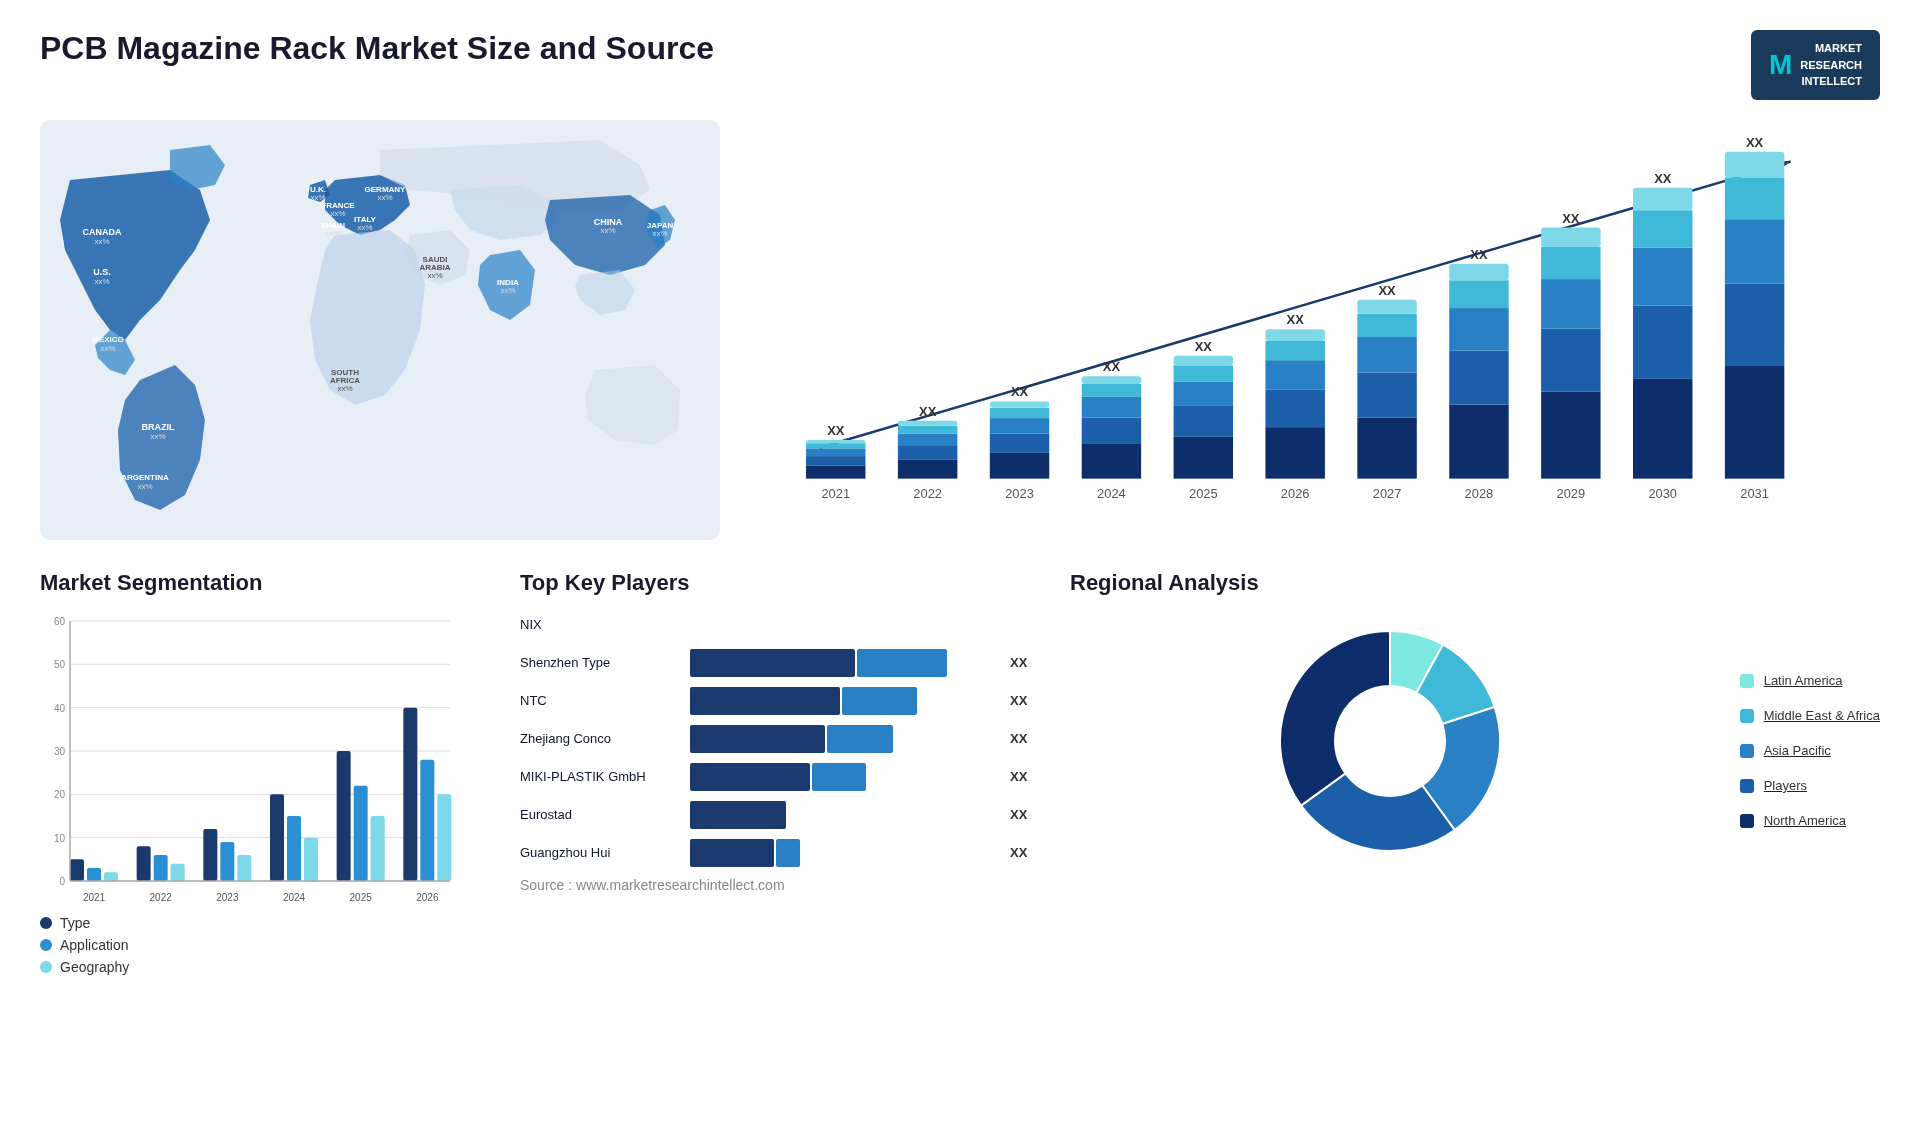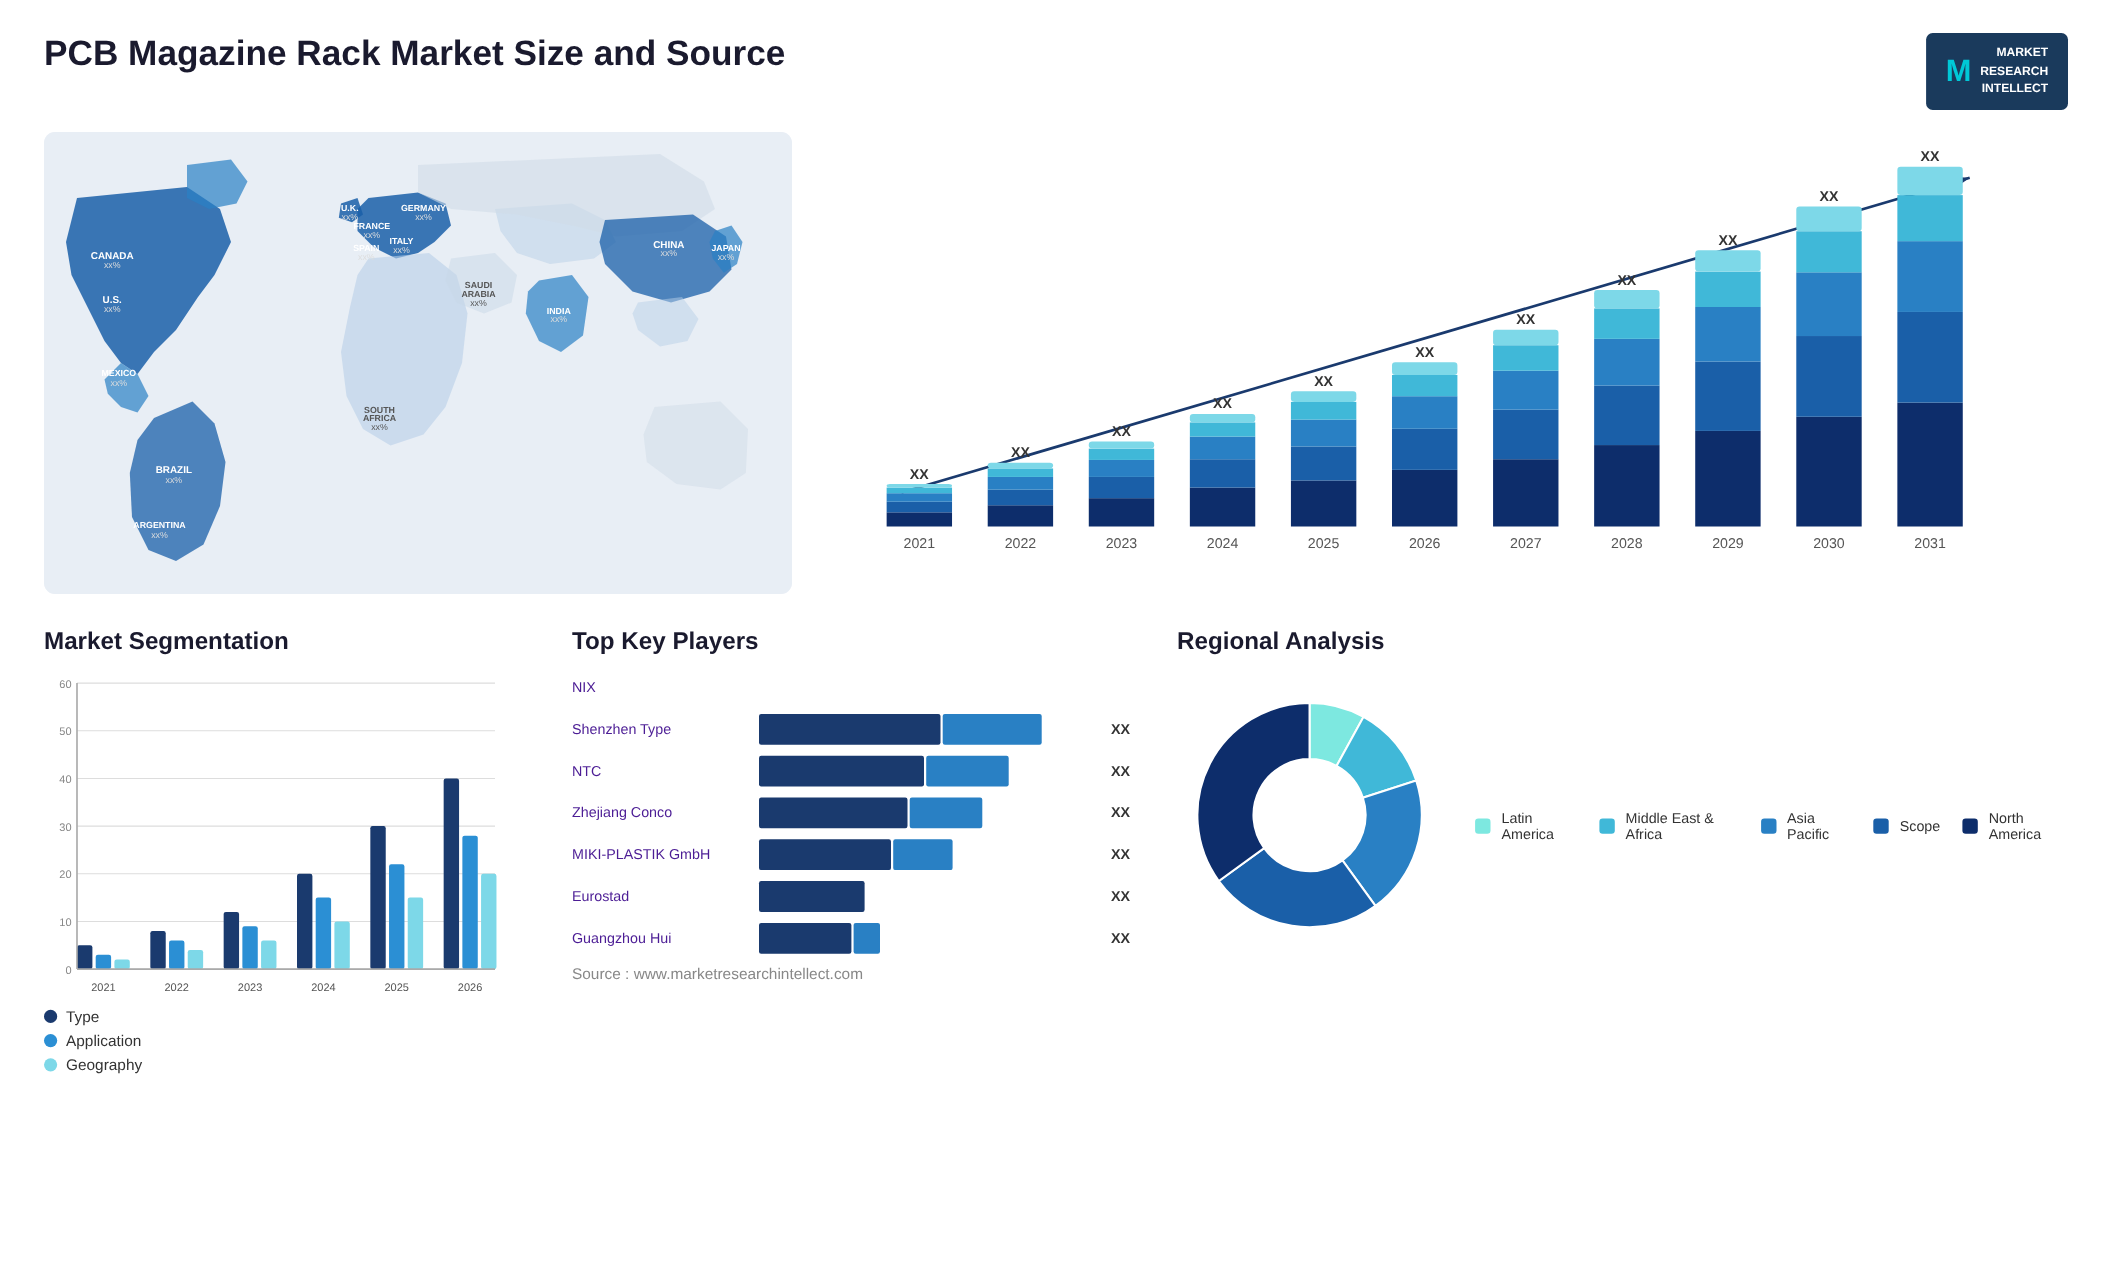--- a/index.html
+++ b/index.html
@@ -114,21 +114,21 @@
       flex: 0 0 520px;
     }
     .player-row {
       display: flex;
       align-items: center;
       margin-bottom: 10px;
       gap: 10px;
     }
     .player-name {
       font-size: 13px;
-      color: #4c1d95;
+      color: #0f172a;
       width: 160px;
       flex-shrink: 0;
     }
     .player-bar-wrap {
       flex: 1;
       height: 28px;
       display: flex;
       gap: 2px;
       align-items: stretch;
     }
@@ -159,23 +159,24 @@
       width: 260px;
       height: 260px;
       margin: 0 auto 10px auto;
     }
     .donut-svg {
       width: 100%;
       height: 100%;
     }
     .regional-legend {
       display: flex;
-      flex-direction: row;
+      flex-direction: column;
       gap: 20px;
       margin-top: 10px;
+      text-decoration: underline;
     }
     .regional-legend-item {
       display: flex;
       align-items: center;
       gap: 10px;
       font-size: 13px;
       color: #333;
     }
     .regional-legend-dot {
       width: 14px;
@@ -527,21 +528,21 @@
           <div class="regional-legend-item">
             <div class="regional-legend-dot" style="background:#40b8d8"></div>
       <span>Middle East &amp; Africa</span>
           </div>
           <div class="regional-legend-item">
             <div class="regional-legend-dot" style="background:#2980c4"></div>
       <span>Asia Pacific</span>
           </div>
           <div class="regional-legend-item">
             <div class="regional-legend-dot" style="background:#1a5fa8"></div>
-      <span>Scope</span>
+      <span>Players</span>
           </div>
           <div class="regional-legend-item">
             <div class="regional-legend-dot" style="background:#0d2d6b"></div>
       <span>North America</span>
           </div>
         </div>
     </div>
   </div>
 </div>
 

